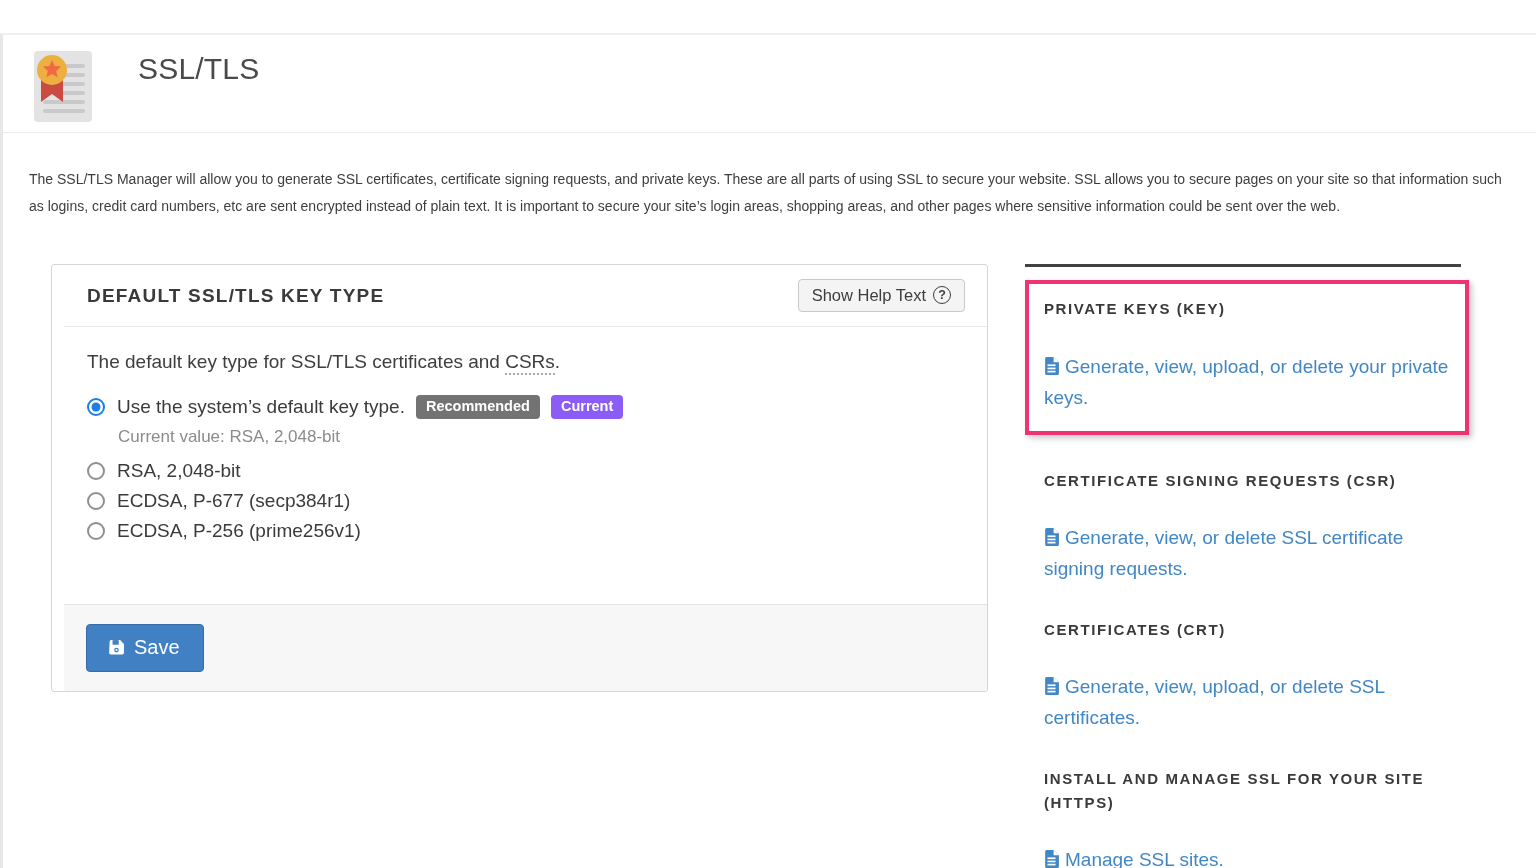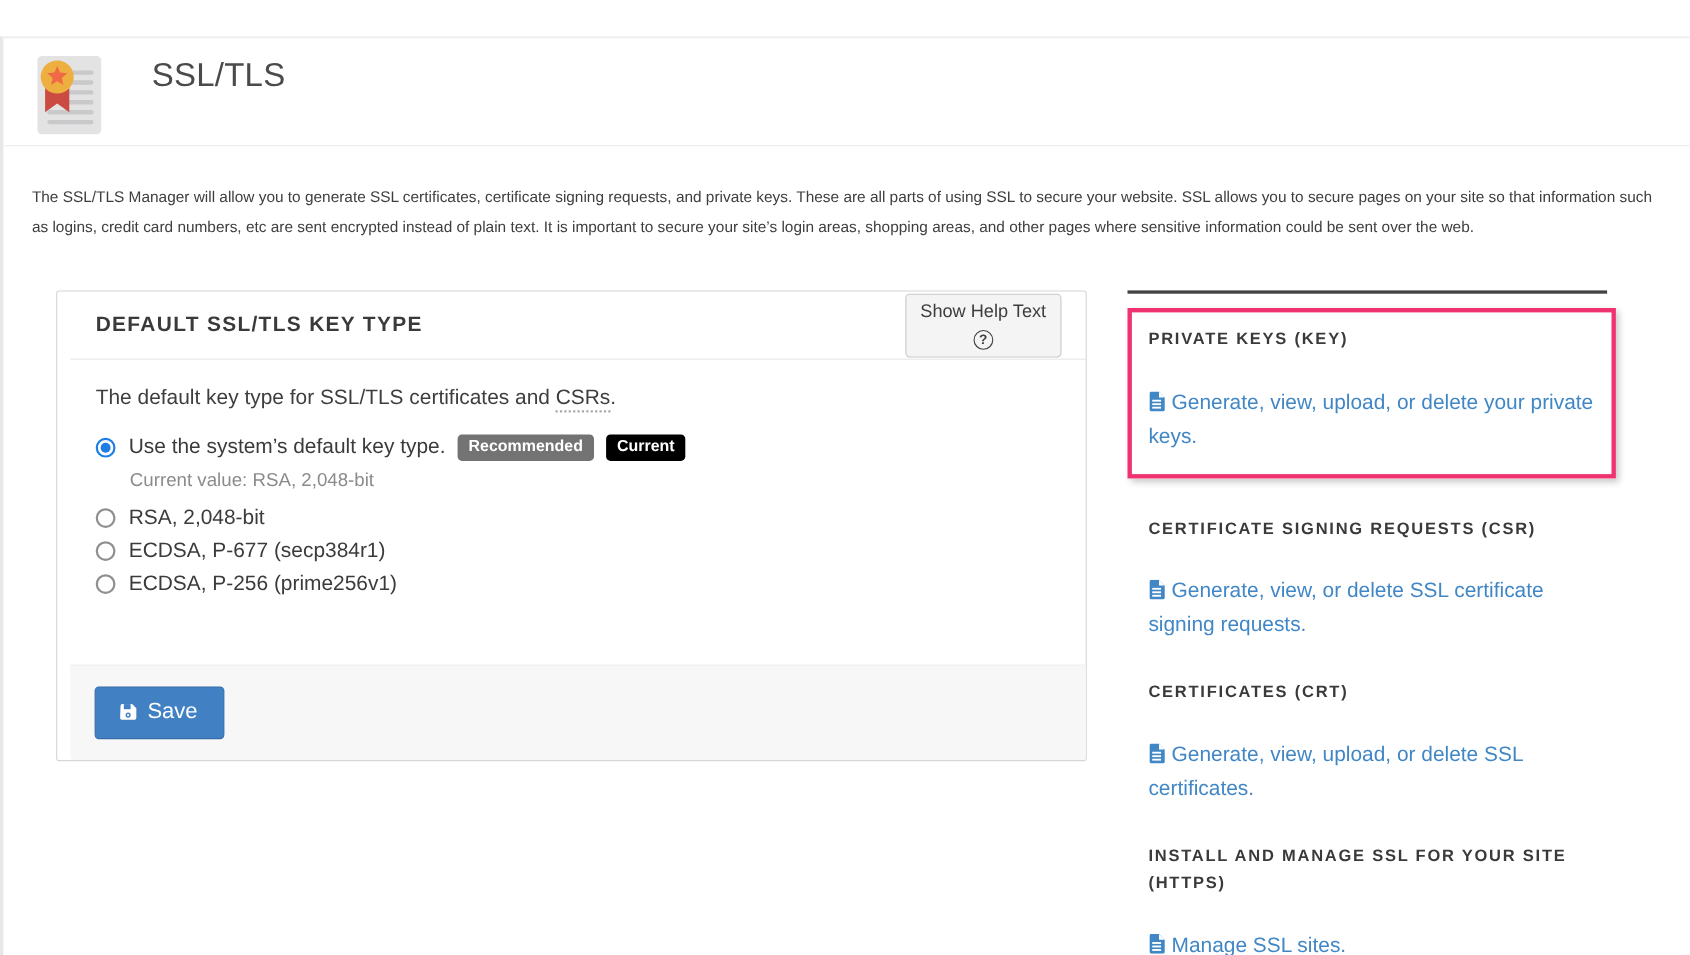--- a/index.html
+++ b/index.html
@@ -28,25 +28,24 @@
     width:937px; background:#fff; border:1px solid #d6d6d6; border-radius:3px;
     flex:0 0 auto;
     padding-left:12px;
   }
   .panel-header {
     display:flex; align-items:center; justify-content:space-between;
     padding:0 22px 0 23px; height:62px; border-bottom:1px solid #e7e7e7;
   }
   .panel-title { font-size:19px; font-weight:700; letter-spacing:1.2px; color:#3a3a3a; }
   .help-btn {
-    display:inline-flex; align-items:center; gap:7px;
+    display:inline-flex; gap:7px;
     background:#f4f4f4; border:1px solid #c9c9c9; border-radius:4px;
     padding:6px 13px; font-size:16.5px; color:#3d3d3d; cursor:pointer;
     font-family:inherit;
-    flex-direction:column;
   }
   .q-circle {
     width:18px; height:18px; border:1.6px solid #3f3f3f; border-radius:50%;
     display:inline-flex; align-items:center; justify-content:center;
     font-size:12.5px; font-weight:700; color:#3f3f3f;
   }
   .panel-body { padding:24px 23px 58px 23px; }
   .panel-intro { font-size:19px; color:#3e3e3e; }
   .dotted-term { border-bottom:2px dotted #a9a9a9; padding-bottom:1px; }
 
@@ -60,21 +59,21 @@
   .radio.selected::after {
     content:""; position:absolute; left:50%; top:50%; width:9px; height:9px;
     transform:translate(-50%,-50%); border-radius:50%; background:#1d7ee6;
   }
   .option-label { font-size:19px; color:#3b3b3b; }
   .badge {
     display:inline-block; color:#fff; font-size:14.5px; font-weight:700;
     padding:4px 10px 5px; border-radius:4px; margin-left:11px; line-height:1;
   }
   .badge.green { background:#737373; }
-  .badge.blue  { background:#000000; }
+  .badge.blue  { background:#8b5cf6; }
   .option-note { font-size:17px; color:#8b8b8b; margin:5px 0 9px 31px; }
 
   .panel-footer {
     background:#f7f7f7; border-top:1px solid #e3e3e3; padding:19px 22px;
     border-radius:0 0 3px 3px;
   }
   .save-btn {
     display:inline-flex; align-items:center; gap:9px;
     background:#4181c3; border:1px solid #366da8; border-radius:4px;
     color:#fff; font-size:20px; padding:11px 23px 12px 21px; cursor:pointer;

